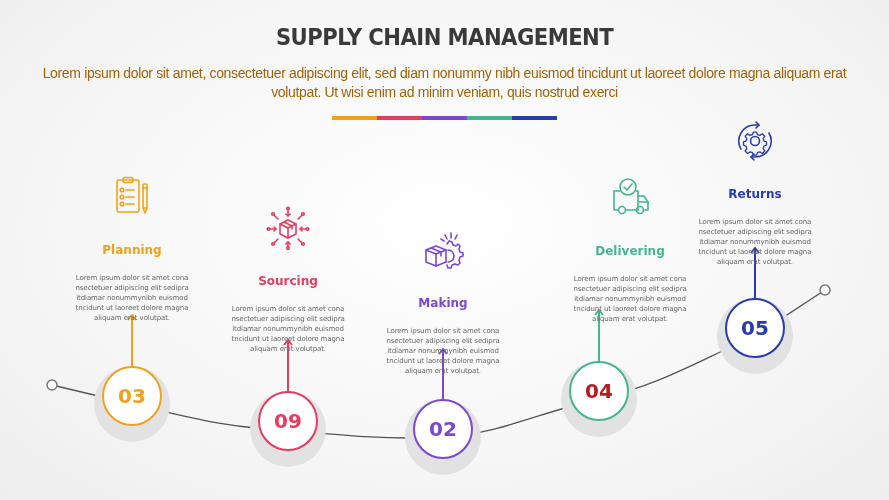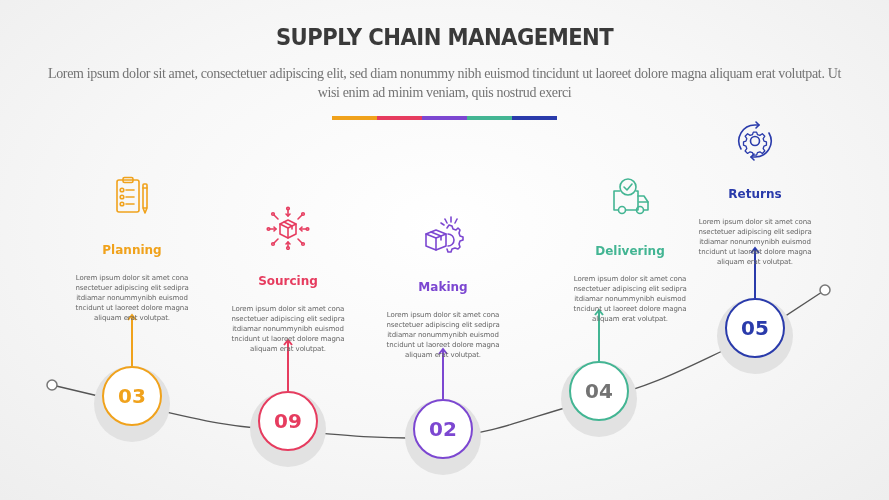--- a/index.html
+++ b/index.html
@@ -8,22 +8,22 @@
       background: radial-gradient(ellipse at 50% 45%, #ffffff 0%, #f7f7f7 55%, #eeeeee 100%);
       font-family: "Liberation Sans", sans-serif;
     }
     .title {
       position: absolute; left: 0; width: 889px; top: 24px; text-align: center;
       font-family: "DejaVu Sans", sans-serif; font-weight: bold; font-size: 23px;
       color: #3a3a3a; letter-spacing: -0.6px; transform: scaleX(0.92);
     }
     .subtitle {
       position: absolute; left: 40px; width: 809px; top: 64px; text-align: center;
-      font-family: Liberation Serif, serif; font-size: 14px; line-height: 19px;
-      color: #737373; letter-spacing: -0.35px;
+      font-family: Liberation Sans, sans-serif; font-size: 14px; line-height: 19px;
+      color: #a16207; letter-spacing: -0.35px;
     }
     .colorbar { position: absolute; left: 332px; top: 116px; height: 4px; display: flex; }
     .colorbar span { display: block; width: 45px; height: 4px; }
     svg.connector { position: absolute; left: 0; top: 0; }
     .step { position: absolute; width: 140px; text-align: center; }
     .step .icon { width: 44px; height: 44px; margin: 0 auto; display: block; }
     .step .label {
       font-family: "DejaVu Sans", sans-serif; font-weight: bold; font-size: 12px; margin-top: 24px;
     }
     .step .desc {
@@ -84,21 +84,21 @@
 <div class="node" style="left:94px;top:366px">
   <div class="inner" style="border-color:#f0a21c;color:#f0a21c">03</div>
 </div>
 <div class="node" style="left:250px;top:391px">
   <div class="inner" style="border-color:#e63c5f;color:#e63c5f">09</div>
 </div>
 <div class="node" style="left:405px;top:399px">
   <div class="inner" style="border-color:#7c47d1;color:#7c47d1">02</div>
 </div>
 <div class="node" style="left:561px;top:361px">
-  <div class="inner" style="border-color:#43b593;color:#737373">04</div>
+  <div class="inner" style="border-color:#43b593;color:#b91c1c">04</div>
 </div>
 <div class="node" style="left:717px;top:298px">
   <div class="inner" style="border-color:#2a3bab;color:#2a3bab">05</div>
 </div>
 
 <div class="step" style="left:62px;top:175px">
   <svg class="icon" viewBox="0 0 44 44" fill="none" stroke="#f0a21c" stroke-width="1.6" stroke-linecap="round" stroke-linejoin="round">
     <rect x="7" y="5" width="22" height="32" rx="2"></rect>
     <rect x="13" y="2.5" width="10" height="5" rx="1.5"></rect>
     <circle cx="12" cy="15" r="1.8"></circle>
@@ -139,21 +139,21 @@
       <circle cx="41.5" cy="23" r="1.3"></circle>
     <circle cx="7" cy="8" r="1.3"></circle>
       <circle cx="37" cy="8" r="1.3"></circle>
     <circle cx="7" cy="38" r="1.3"></circle>
       <circle cx="37" cy="38" r="1.3"></circle>
   </svg>
   <div class="label" style="color:#e63c5f">Sourcing</div>
   <div class="desc">Lorem ipsum dolor sit amet cona nsectetuer adipiscing elit sedipra itdiamar nonummynibh euismod tncidunt ut laoreet dolore magna aliquam erat volutpat.</div>
 </div>
 
-<div class="step" style="left:373px;top:212px">
+<div class="step" style="left:373px;top:228px">
   <svg class="icon" viewBox="0 0 44 44" fill="none" stroke="#7c47d1" stroke-width="1.6" stroke-linecap="round" stroke-linejoin="round">
     <path d="M26 16 l2-3 3 1 1 3 3 1 2-2 2 2-1 3 1 3 3 1v3l-3 1-1 3 1 3-2 2-3-1-3 1-1 3h-3l-1-3"></path>
     <path d="M27 22 a6 6 0 0 1 0 12"></path>
     <polygon points="15,18 25,22 25,34 15,38 5,34 5,22"></polygon>
     <polyline points="5,22 15,26 25,22"></polyline>
       <line x1="15" y1="26" x2="15" y2="38"></line>
     <polyline points="10,20 20,24 20,28"></polyline>
     <line x1="30" y1="5" x2="30" y2="10"></line>
       <line x1="24" y1="7" x2="26" y2="11"></line>
     <line x1="36" y1="7" x2="34" y2="11"></line>

